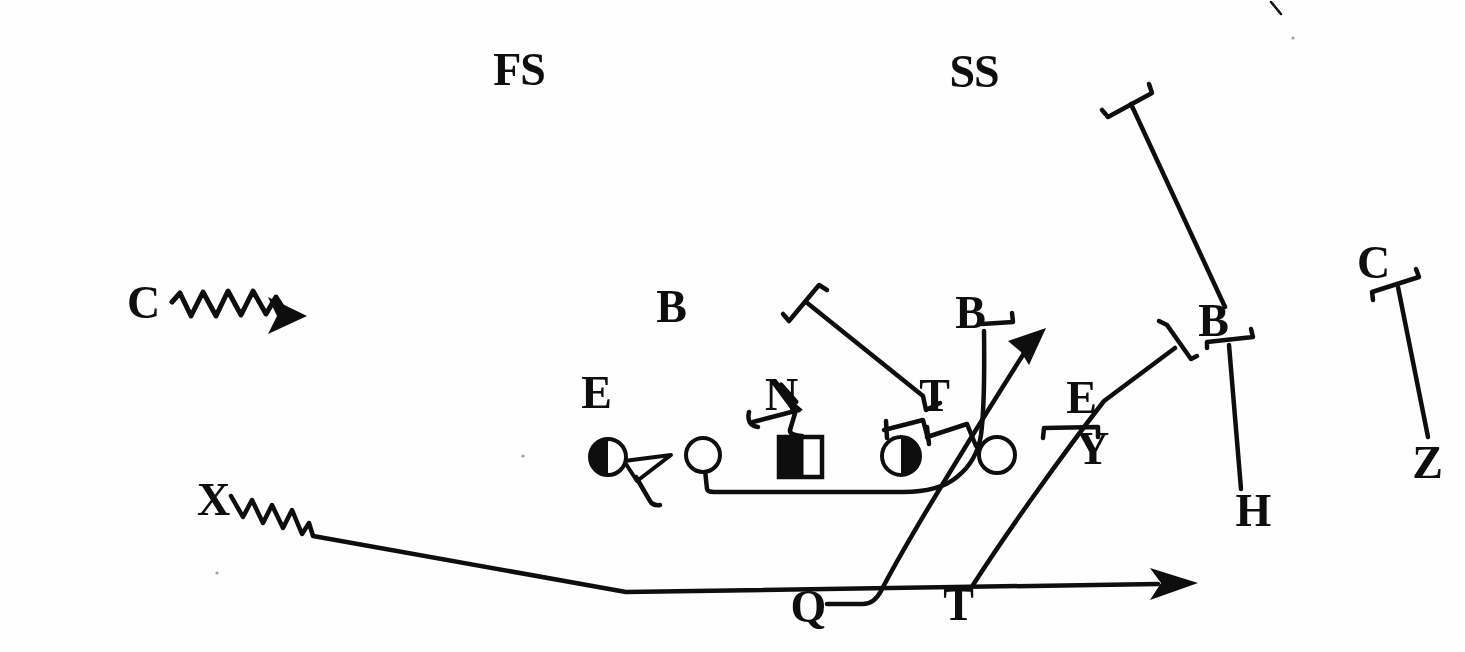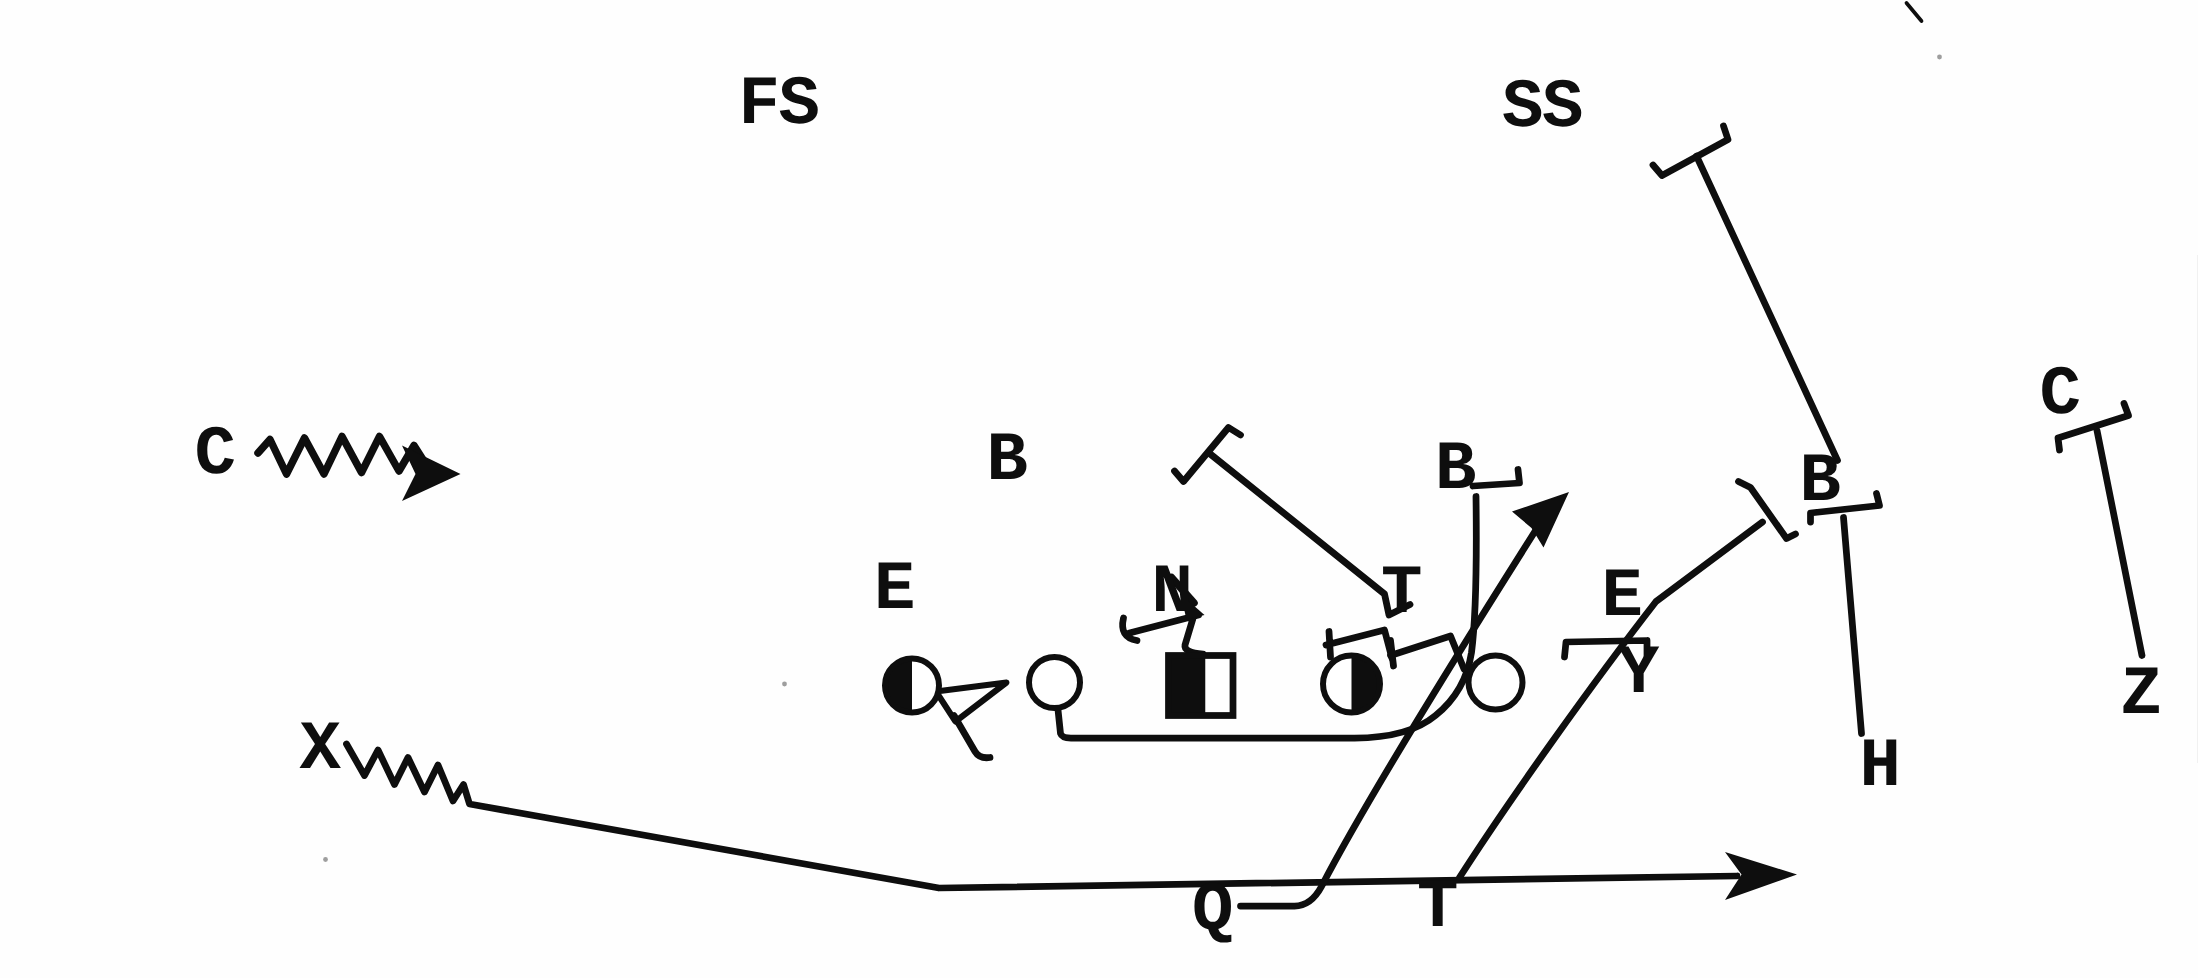--- a/index.html
+++ b/index.html
@@ -2,21 +2,21 @@
 <html><head>
 <meta charset="utf-8">
 <style>
   html,body{margin:0;padding:0;background:#e8e8e8;}
   .stage{
     position:relative;
     width:1465px;height:652px;
     margin:0 auto;
     background:#fefefe;
     overflow:hidden;
-    font-family:Liberation Mono, monospace;
+    font-family:Liberation Serif, serif;
   }
   .stage svg{position:absolute;left:0;top:0;width:100%;height:100%;}
   .lbl{
     position:absolute;
     transform:translate(-50%,-50%);
     font-weight:700;
     color:#0e0e0e;
     letter-spacing:-1px;
     white-space:nowrap;
     line-height:1;
@@ -67,21 +67,21 @@
       <path d="M 901 437 A 19 19 0 0 1 901 475 Z" fill="#0e0e0e"></path>
       <circle cx="901" cy="456" r="19" fill="none" stroke="#0e0e0e" stroke-width="4"></circle>
       <circle cx="997" cy="455" r="18" fill="#ffffff"></circle>
       <circle cx="997" cy="455" r="18" fill="none" stroke="#0e0e0e" stroke-width="4"></circle>
       <circle cx="217" cy="573" r="1.6" fill="#0e0e0e" opacity="0.4"></circle>
       <circle cx="1293" cy="38" r="1.6" fill="#0e0e0e" opacity="0.4"></circle>
       <circle cx="523" cy="456" r="1.6" fill="#0e0e0e" opacity="0.4"></circle>
     </svg>
 
   <div class="lbl" style="left: 519px; top: 70px; font-size: 46px;">FS</div>
-  <div class="lbl" style="left: 1028px; top: 72px; font-size: 46px;">SS</div>
+  <div class="lbl" style="left: 974px; top: 72px; font-size: 46px;">SS</div>
   <div class="lbl" style="left: 143px; top: 303px; font-size: 46px;">C</div>
   <div class="lbl" style="left: 671px; top: 307px; font-size: 46px;">B</div>
   <div class="lbl" style="left: 596px; top: 393px; font-size: 46px;">E</div>
   <div class="lbl" style="left: 781px; top: 395px; font-size: 46px;">N</div>
   <div class="lbl" style="left: 934px; top: 396px; font-size: 46px;">T</div>
   <div class="lbl" style="left: 970px; top: 313px; font-size: 46px;">B</div>
   <div class="lbl" style="left: 1081px; top: 398px; font-size: 46px;">E</div>
   <div class="lbl" style="left: 1092px; top: 449px; font-size: 46px;">Y</div>
   <div class="lbl" style="left: 1213px; top: 321px; font-size: 46px;">B</div>
   <div class="lbl" style="left: 1253px; top: 511px; font-size: 46px;">H</div>

